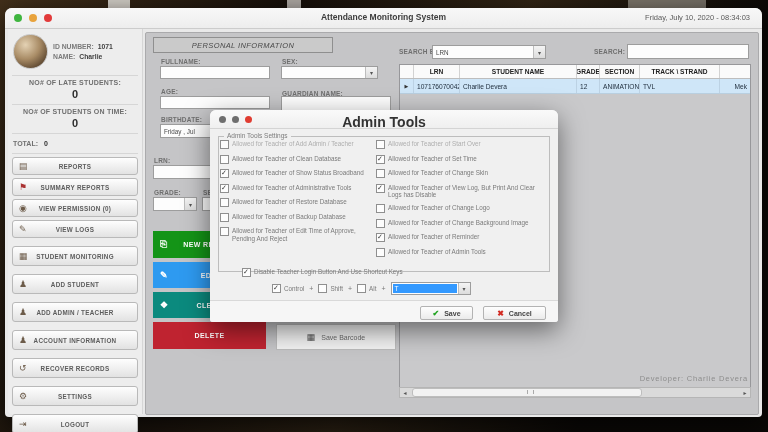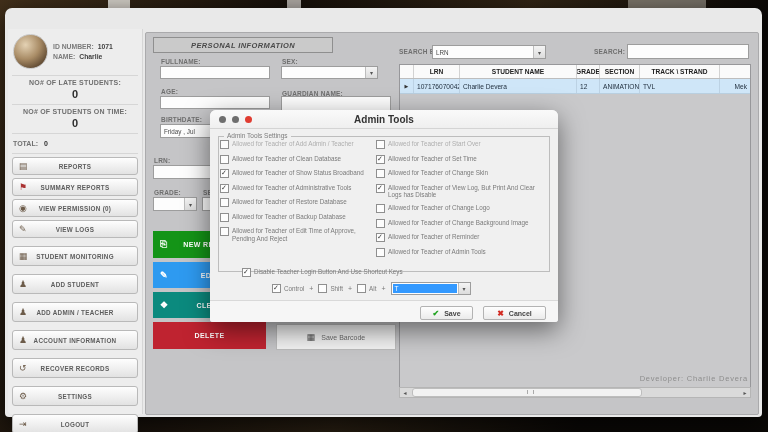--- a/index.html
+++ b/index.html
@@ -59,21 +59,21 @@
   .i-person::before{content:"♟";}
   .i-recover::before{content:"↺";}
   .i-settings::before{content:"⚙";}
   .i-logout::before{content:"⇥";}
 
   
   .main{position:absolute;left:140px;top:24px;width:614px;height:383px;background:#c5c5c7;
         border:1px solid #aaaaac;border-radius:2px;box-sizing:border-box;}
   .pi-header{position:absolute;left:7px;top:4px;width:178px;height:14px;background:#cacaca;
              border:1px solid #8f8f8f;display:flex;align-items:center;justify-content:center;
-             font-size:7.5px;font-weight:bold;font-style:italic;color:#4a4a4a;letter-spacing:.4px;}
+             font-size:7.5px;font-weight:normal;font-style:italic;color:#4a4a4a;letter-spacing:.4px;}
   .flabel{position:absolute;font-size:6.5px;font-weight:bold;color:#6f6f6f;letter-spacing:.2px;}
   .tinput{position:absolute;background:#fdfdfd;border:1px solid #9d9d9d;font-size:6.5px;
           color:#333;box-sizing:border-box;padding:0 2px;}
   .combo{position:absolute;background:#fdfdfd;border:1px solid #9d9d9d;display:flex;
          align-items:center;font-size:6.3px;color:#4a4a4a;box-sizing:border-box;padding-left:3px;cursor:pointer;}
   .combo .arrow{margin-left:auto;width:11px;align-self:stretch;background:linear-gradient(#f4f4f4,#dcdcdc);
         border-left:1px solid #bdbdbd;display:flex;align-items:center;justify-content:center;}
   .combo .arrow::before{content:"▾";font-size:6px;color:#555;}
   .abtn{position:absolute;left:7px;width:113px;display:flex;align-items:center;justify-content:center;
         color:#fff;font-size:7px;font-weight:bold;letter-spacing:.4px;cursor:pointer;}
@@ -113,21 +113,21 @@
   .dev{position:absolute;right:10px;top:341px;font-size:7.5px;color:#8d8d8d;letter-spacing:.8px;padding-left:25px;}
 
   
   .modal{position:absolute;left:210px;top:110px;width:348px;height:212px;background:#f0f0f0;
          border-radius:6px 6px 3px 3px;box-shadow:0 8px 26px rgba(0,0,0,.5);z-index:50;}
   .mtitle{position:absolute;left:0;top:0;right:0;height:18px;background:linear-gradient(#fafafa,#efefef);
           border-bottom:1px solid #d4d4d4;border-radius:6px 6px 0 0;}
   .mdots{position:absolute;left:9px;top:6px;display:flex;gap:6px;}
   .mdot{width:7px;height:7px;border-radius:50%;background:#6e6e6e;}
   .mdot.red{background:#e03c31;}
-  .mtext{position:absolute;left:0;right:0;top:4px;text-align:center;font-size:10px;font-weight:bold;color:#333;}
+  .mtext{position:absolute;left:0;right:0;top:4px;text-align:center;font-size:14px;font-weight:bold;color:#333;}
   .mbody{position:absolute;left:0;top:18px;right:0;bottom:0;}
   .groupbox{position:absolute;left:8px;top:8px;width:332px;height:136px;border:1px solid #bdbdbd;box-sizing:border-box;}
   .gb-legend{position:absolute;left:5px;top:-5px;background:#f0f0f0;padding:0 3px;font-size:6.5px;color:#7c7c7c;}
   .cb-col{position:absolute;top:12px;display:flex;flex-direction:column;gap:5.5px;}
   .cb-col.left{left:10px;width:148px;}
   .cb-col.right{left:166px;width:170px;}
   .cbrow{display:flex;align-items:flex-start;gap:3px;font-size:6.3px;line-height:7.5px;
          color:#7a7a7a;cursor:pointer;}
   .cbrow[data-disabled="true"]{color:#aeaeae;}
   .cb{flex:0 0 7px;width:7px;height:7px;background:#fdfdfd;border:1px solid #8f8f8f;
@@ -158,20 +158,29 @@
 </head>
 <body>
 
 <div class="stage">
   <div class="wp-blob b1"></div>
   <div class="wp-blob b2"></div>
   <div class="wp-blob b3"></div>
 
   <div class="window">
 
+    <div class="titlebar">
+      <div class="lights">
+        <div class="light green"></div>
+        <div class="light yellow"></div>
+        <div class="light red"></div>
+      </div>
+      <div class="win-title">Attendance Monitoring System</div>
+      <div class="win-date">Friday, July 10, 2020 - 08:34:03</div>
+    </div>
 
     <div class="sidebar">
       <div class="user-card">
         <div class="avatar"></div>
         <div class="user-rows">
           <div class="urow">
               <span>ID NUMBER:</span>
               <span class="val">1071</span>
             </div>
           <div class="urow">

